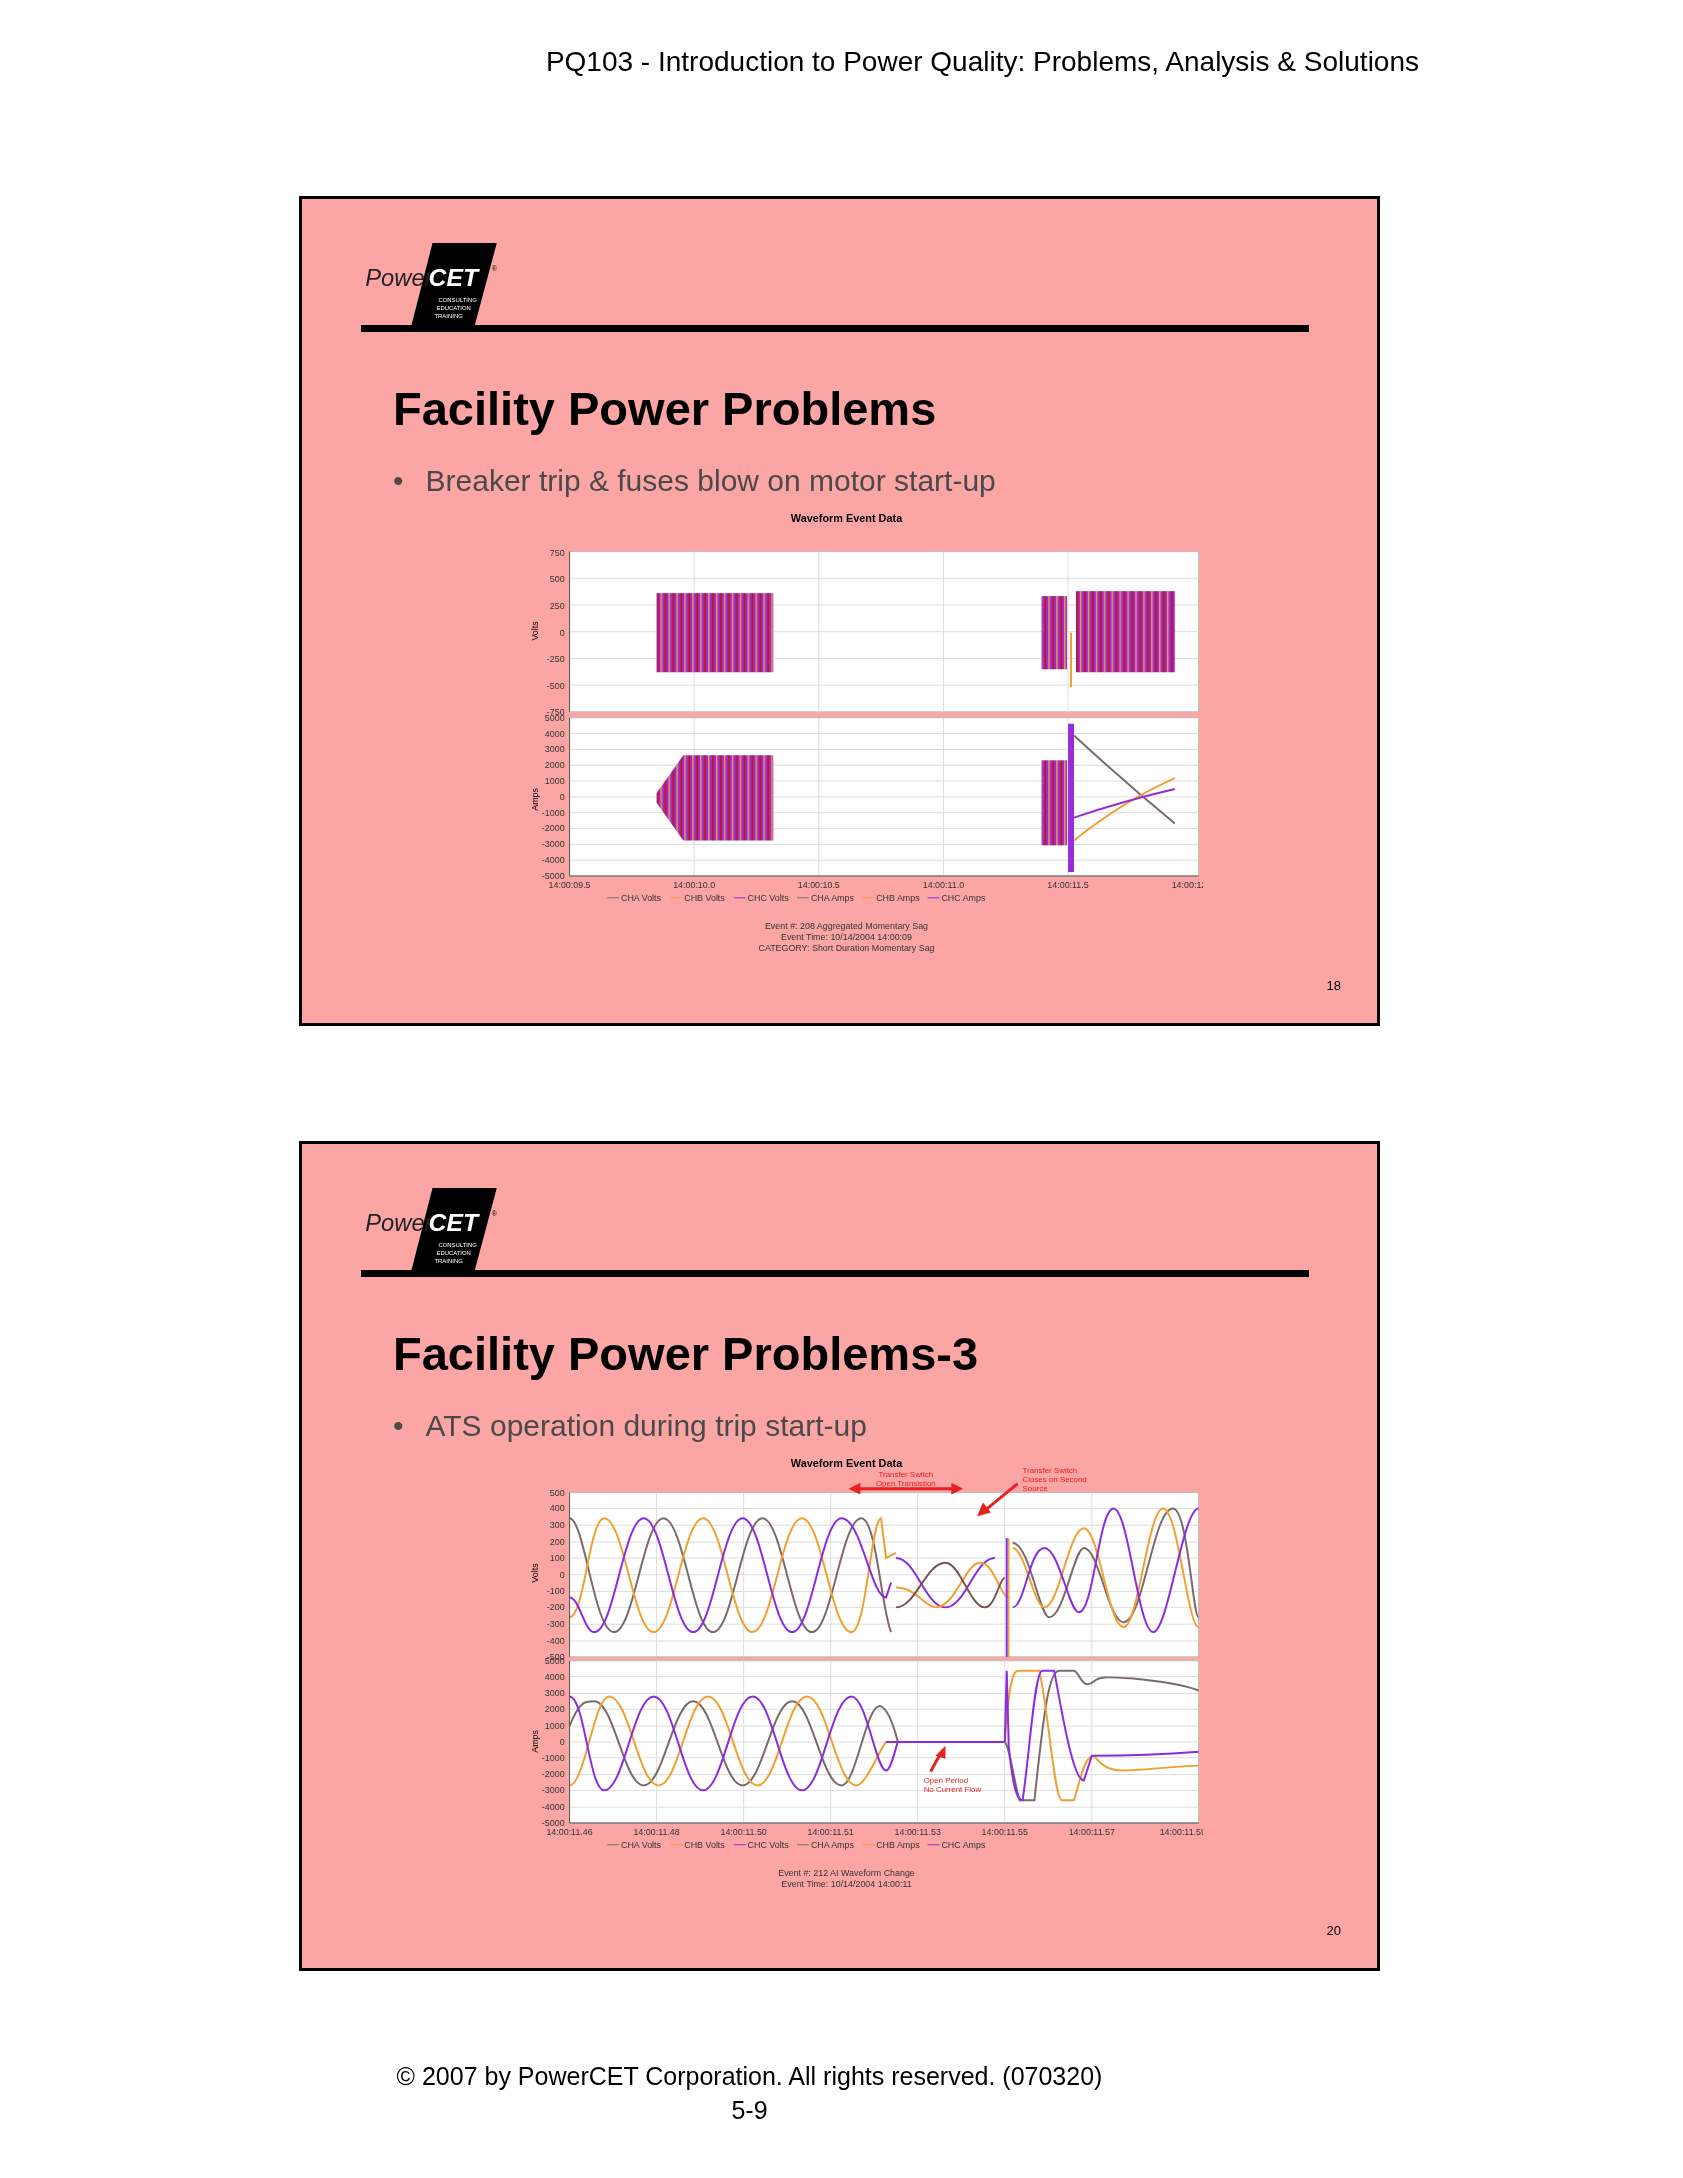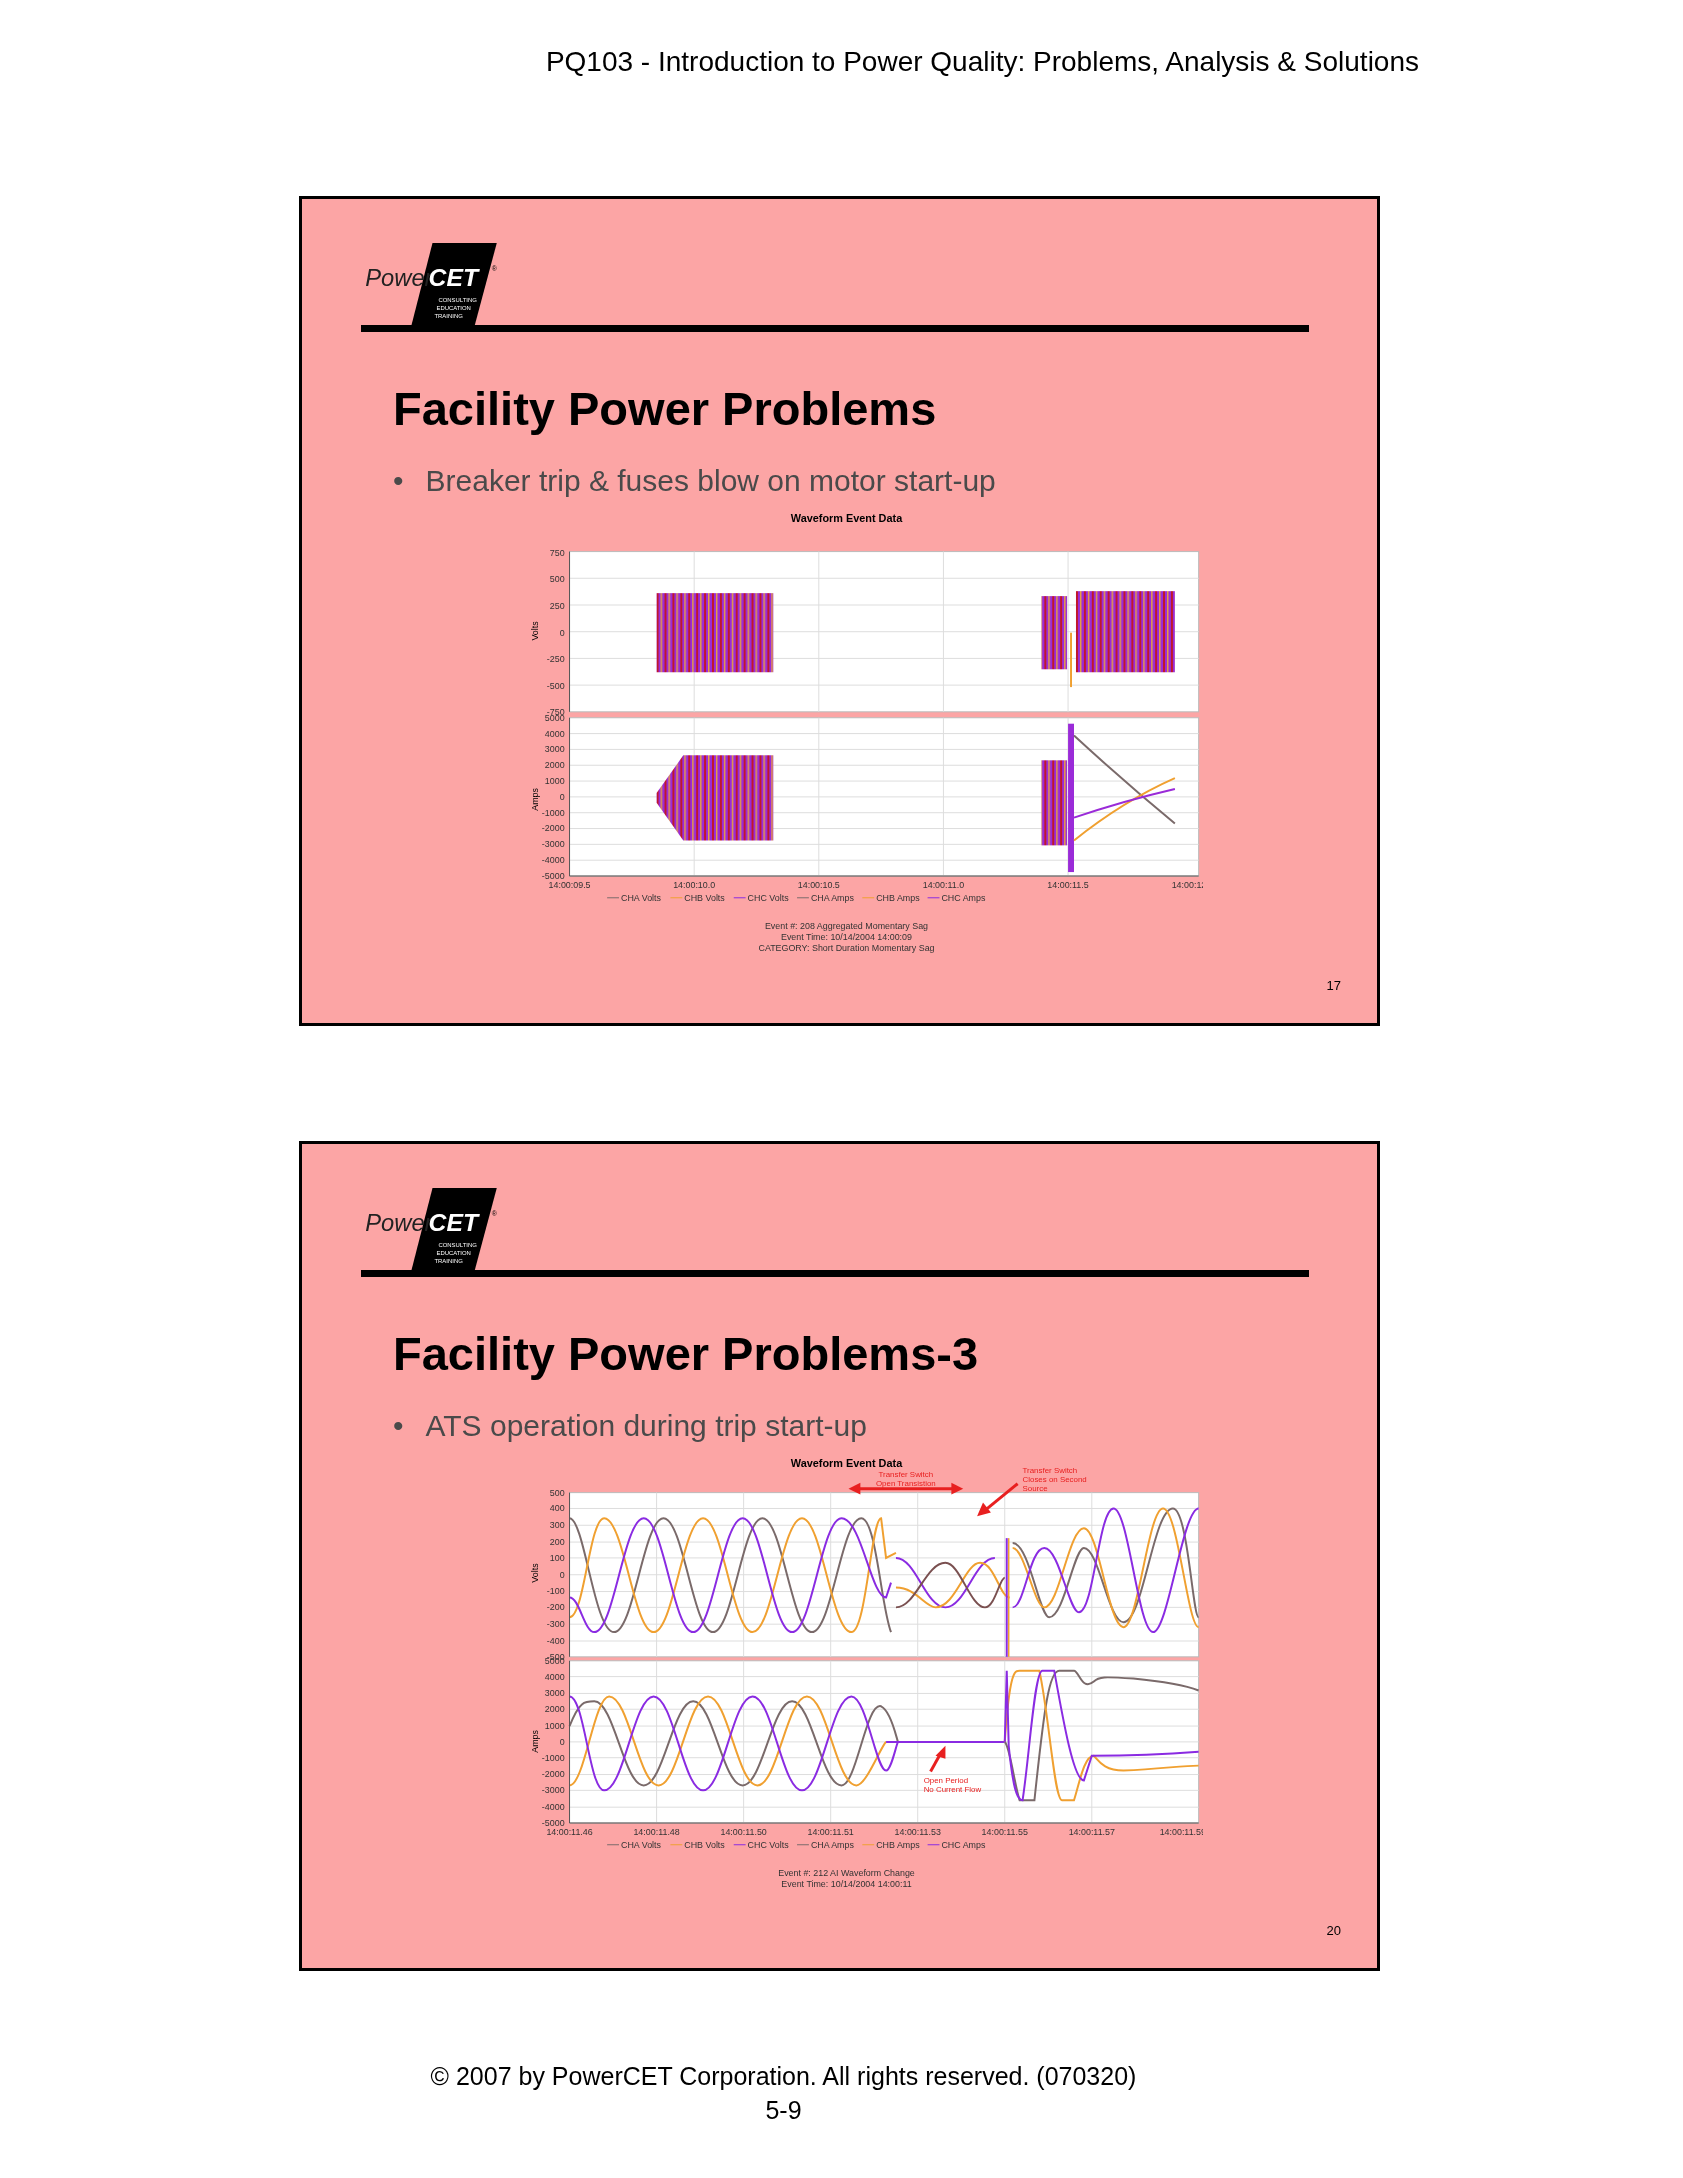--- a/index.html
+++ b/index.html
@@ -8,21 +8,21 @@
   .slide { position:absolute; left:299px; width:1081px; height:830px; border:3px solid #000; box-sizing:border-box; background:#fca5a5; }
   .slide1 { top:196px; }
   .slide2 { top:1141px; }
   .logo { position:absolute; left:61px; top:42px; width:139px; height:89px; }
   .rule { position:absolute; left:59px; top:126px; width:948px; height:7px; background:#000; }
   .title { position:absolute; left:91px; top:168px; font-size:47px; font-weight:bold;margin-top:14px; }
   .bullet { position:absolute; left:91px; top:265px; font-size:30px; color:#4a4a4a; }
   .bullet .dot { margin-right:22px; }
   .chart { position:absolute; left:188px; top:315px; }
   .slide-num { position:absolute; right:36px; bottom:30px; font-size:13px; }
-  .footer { position:absolute; top:2059px; left:0; width:1499px; text-align:center; font-size:25px; line-height:34px;margin-left:34px; }
+  .footer { position:absolute; top:2059px; left:0; width:1499px; text-align:center; font-size:25px; line-height:34px; }
   svg text { font-family:"Liberation Sans", sans-serif; }
 </style>
 </head>
 <body>
 
 <div class="page-header">PQ103 - Introduction to Power Quality: Problems, Analysis &amp; Solutions</div>
 
 <div class="slide slide1">
   <svg class="logo" viewBox="0 0 140 90" width="139" height="89">
     <polygon points="70,2 135,2 112,88 48,88" fill="#000"></polygon>
@@ -138,21 +138,21 @@
         <text x="390" y="391">CHB Amps</text>
       <line x1="442" y1="388" x2="454" y2="388" stroke="#8a2be2"></line>
         <text x="456" y="391">CHC Amps</text>
     </g>
     <g font-size="9" text-anchor="middle" fill="#333">
       <text x="360" y="420">Event #:  208  Aggregated Momentary Sag</text>
       <text x="360" y="431">Event Time:  10/14/2004 14:00:09</text>
       <text x="360" y="442">CATEGORY: Short Duration Momentary Sag</text>
     </g>
   </svg>
-  <div class="slide-num">17</div>
+  <div class="slide-num">18</div>
 </div>
 
 <div class="slide slide2">
   <svg class="logo" viewBox="0 0 140 90" width="139" height="89">
     <polygon points="70,2 135,2 112,88 48,88" fill="#000"></polygon>
     <text x="2" y="46" font-size="24" font-style="italic" fill="#222">Power</text>
     <text x="66" y="46" font-size="25" font-style="italic" font-weight="bold" fill="#fff">CET</text>
     <text x="130" y="30" font-size="7" fill="#000">®</text>
     <text x="76" y="62" font-size="6" fill="#fff">CONSULTING</text>
     <text x="74" y="70" font-size="6" fill="#fff">EDUCATION</text>

